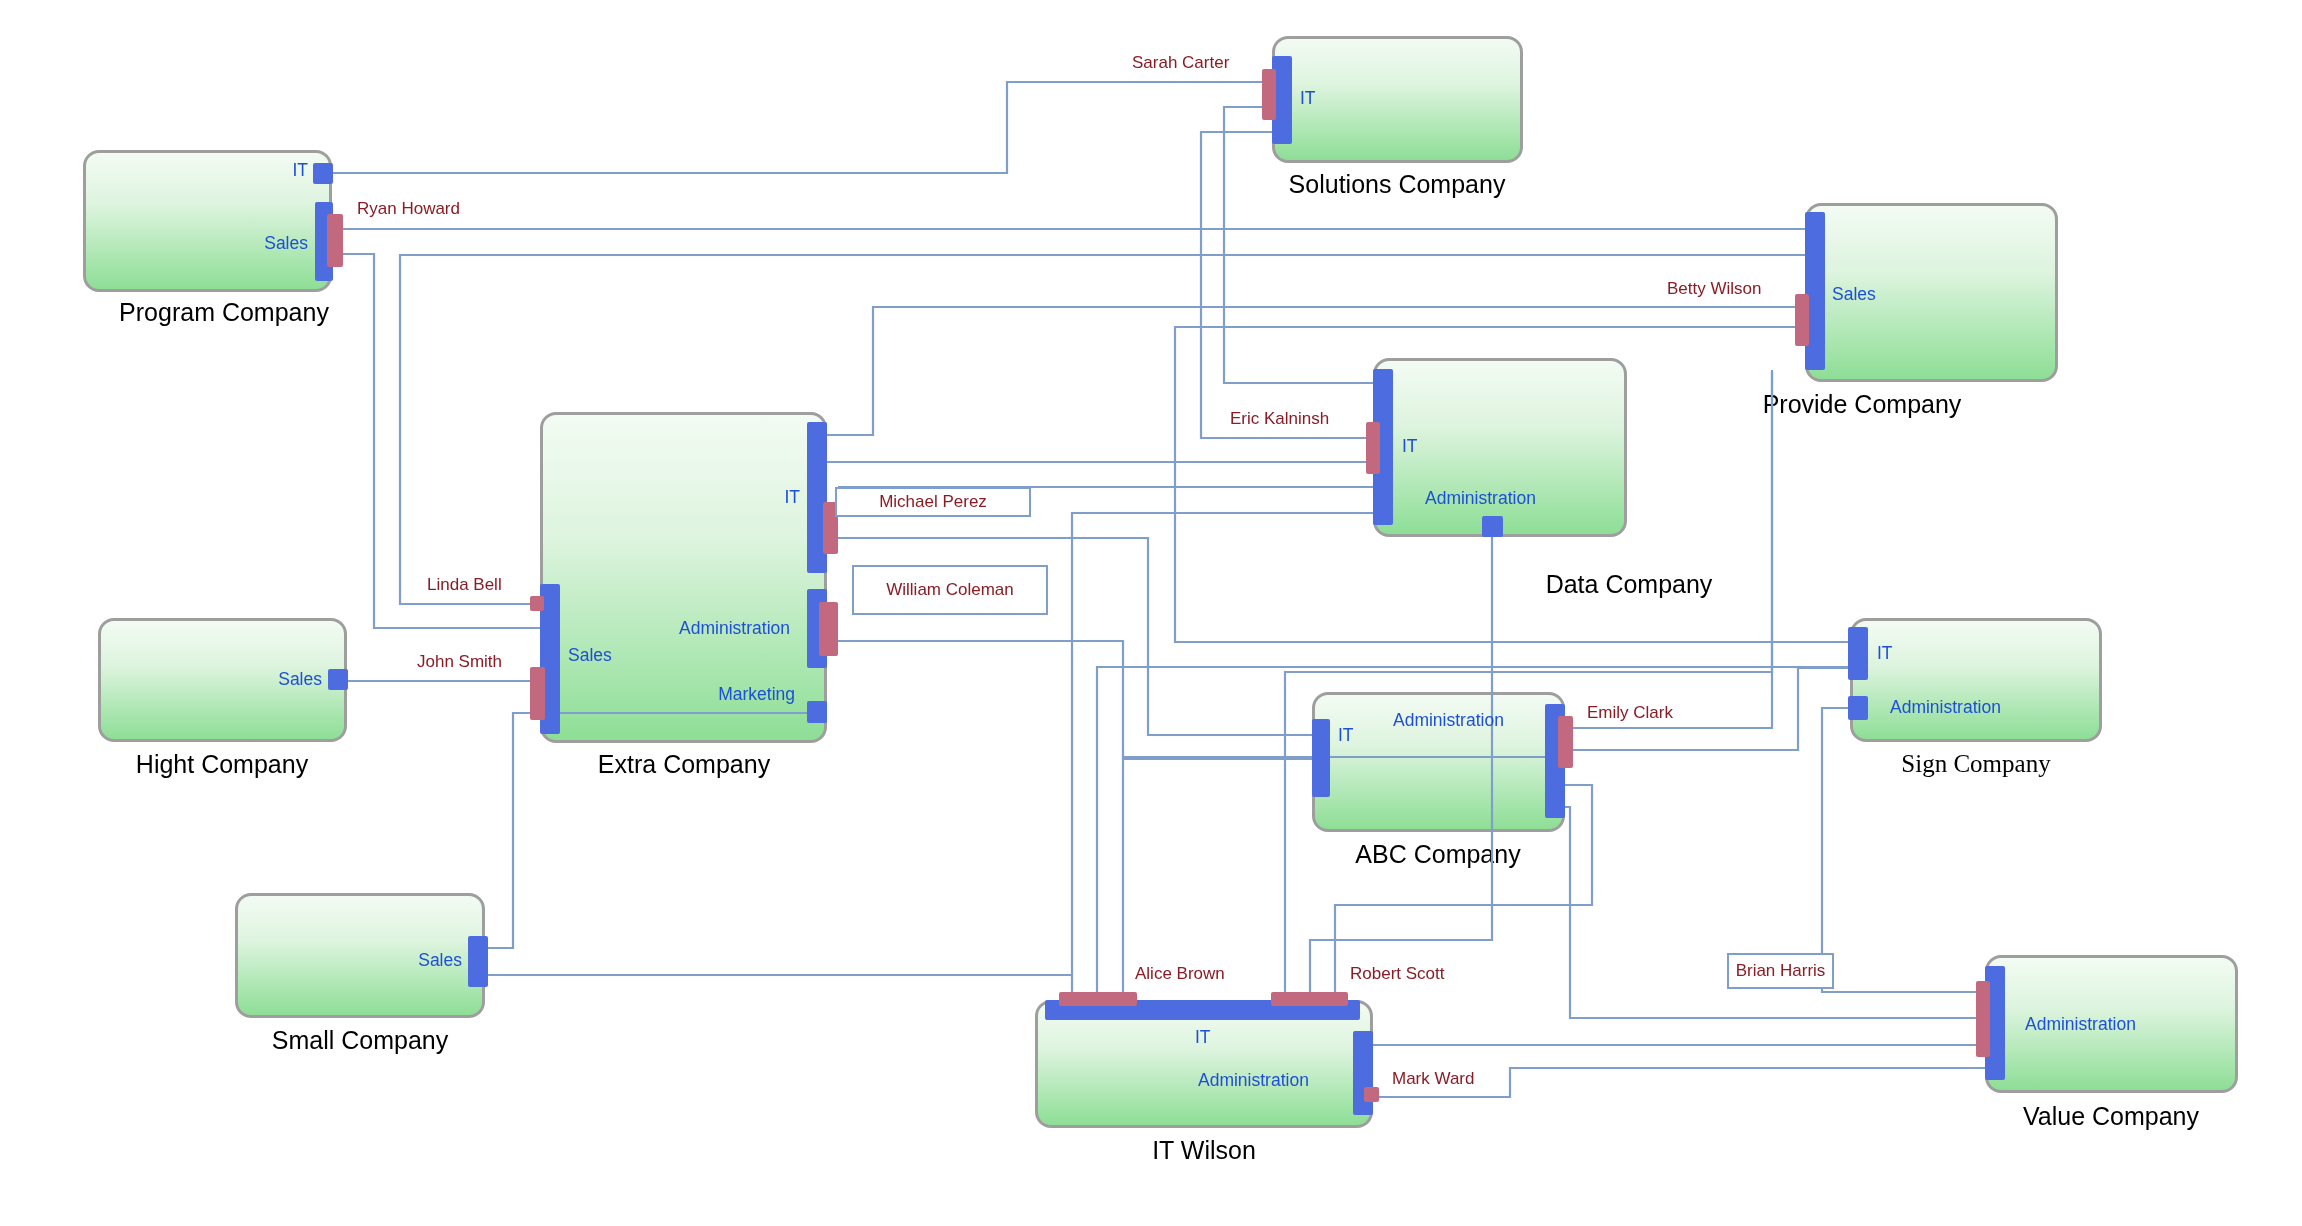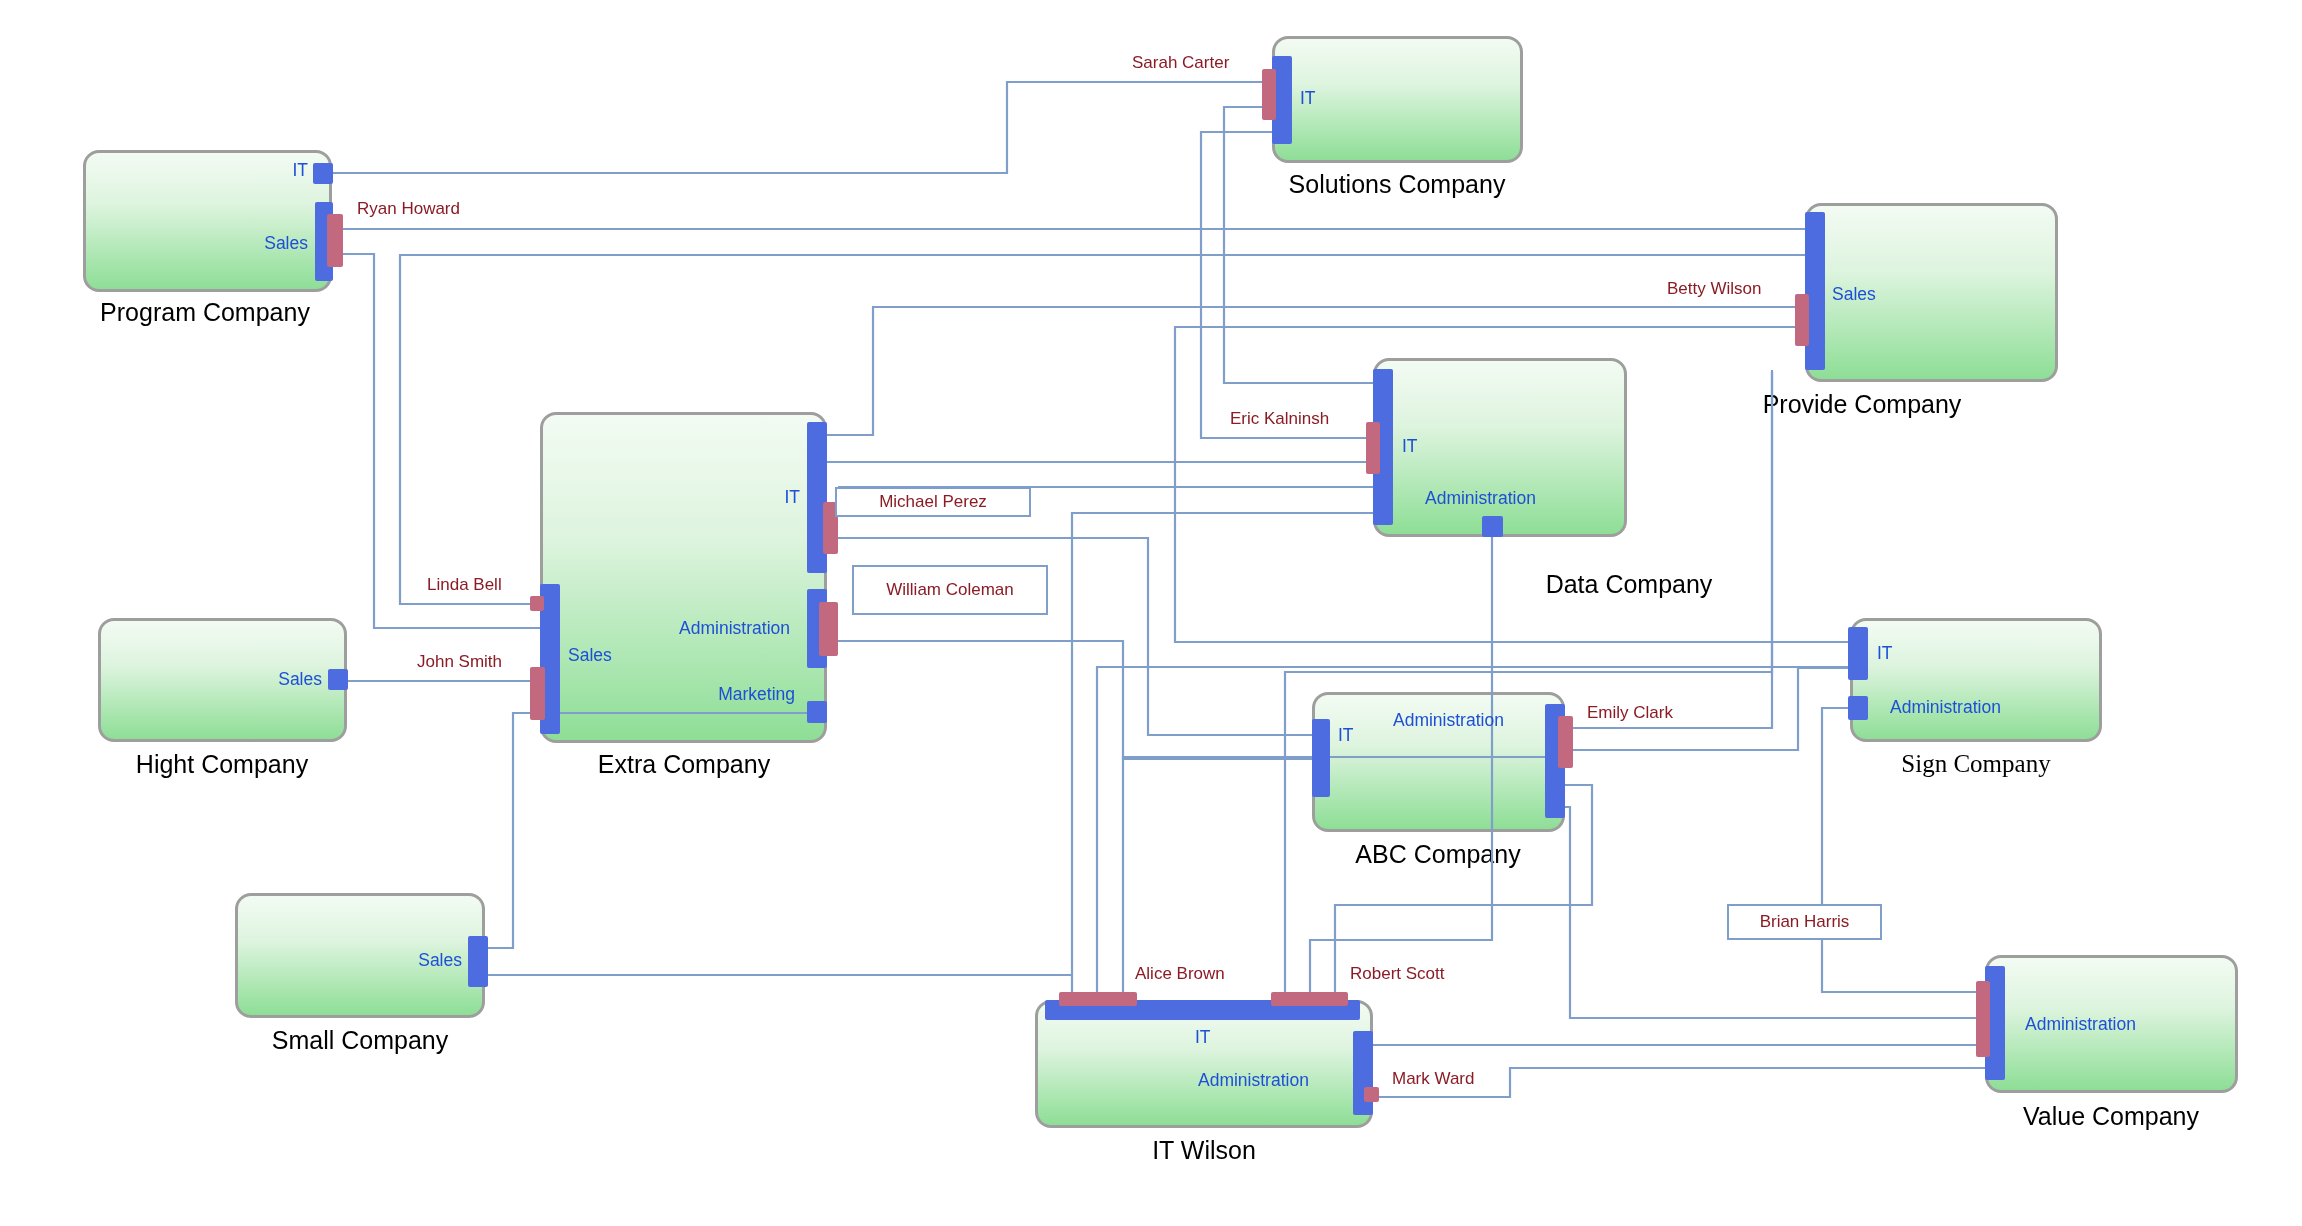--- a/index.html
+++ b/index.html
@@ -16,21 +16,21 @@
   .person.boxed{border:2px solid #7f9ec9;background:#ffffff;display:flex;align-items:center;justify-content:center;box-sizing:border-box;}
   svg#edge-layer{position:absolute;left:0;top:0;}
   polyline.edge{fill:none;stroke:#7f9ec9;stroke-width:2.2px;}
 </style>
 </head>
 <body>
 
 <div id="canvas" style="width: 2302px; height: 1226px;">
   <div id="node-layer" style="position: absolute; inset: 0px; z-index: 1;">
       <div class="node" style="left: 83px; top: 150px; width: 249px; height: 142px;"></div>
-      <div class="company-title" style="left: 205px; top: 298px; text-align: center;">Program Company</div>
+      <div class="company-title" style="left: 224px; top: 298px; text-align: center;">Program Company</div>
       <div class="node" style="left: 1272px; top: 36px; width: 251px; height: 127px;"></div>
       <div class="company-title" style="left: 1397px; top: 170px;">Solutions Company</div>
       <div class="node" style="left: 1805px; top: 203px; width: 253px; height: 179px;"></div>
       <div class="company-title" style="left: 1862px; top: 390px;">Provide Company</div>
       <div class="node" style="left: 1373px; top: 358px; width: 254px; height: 179px;"></div>
       <div class="company-title" style="left: 1629px; top: 546px; margin-top: 24px;">Data Company</div>
       <div class="node" style="left: 540px; top: 412px; width: 287px; height: 331px;"></div>
       <div class="company-title" style="left: 684px; top: 750px;">Extra Company</div>
       <div class="node" style="left: 98px; top: 618px; width: 249px; height: 124px;"></div>
       <div class="company-title" style="left: 222px; top: 750px;">Hight Company</div>
@@ -131,15 +131,15 @@
       <div class="person" style="left: 1667px; top: 279px;">Betty Wilson</div>
       <div class="person" style="left: 1230px; top: 409px;">Eric Kalninsh</div>
       <div class="person" style="left: 427px; top: 575px;">Linda Bell</div>
       <div class="person" style="left: 417px; top: 652px;">John Smith</div>
       <div class="person boxed" style="left: 835px; top: 487px; width: 196px; height: 30px;">Michael Perez</div>
       <div class="person boxed" style="left: 852px; top: 565px; width: 196px; height: 50px;">William Coleman</div>
       <div class="person" style="left: 1587px; top: 703px;">Emily Clark</div>
       <div class="person" style="left: 1135px; top: 964px;">Alice Brown</div>
       <div class="person" style="left: 1350px; top: 964px;">Robert Scott</div>
       <div class="person" style="left: 1392px; top: 1069px;">Mark Ward</div>
-      <div class="person boxed" style="left: 1727px; top: 904px; width: 155px; height: 36px;">Brian Harris</div>
+      <div class="person boxed" style="left: 1727px; top: 953px; width: 107px; height: 36px;">Brian Harris</div>
     </div>
 </div>
 
 </body></html>

